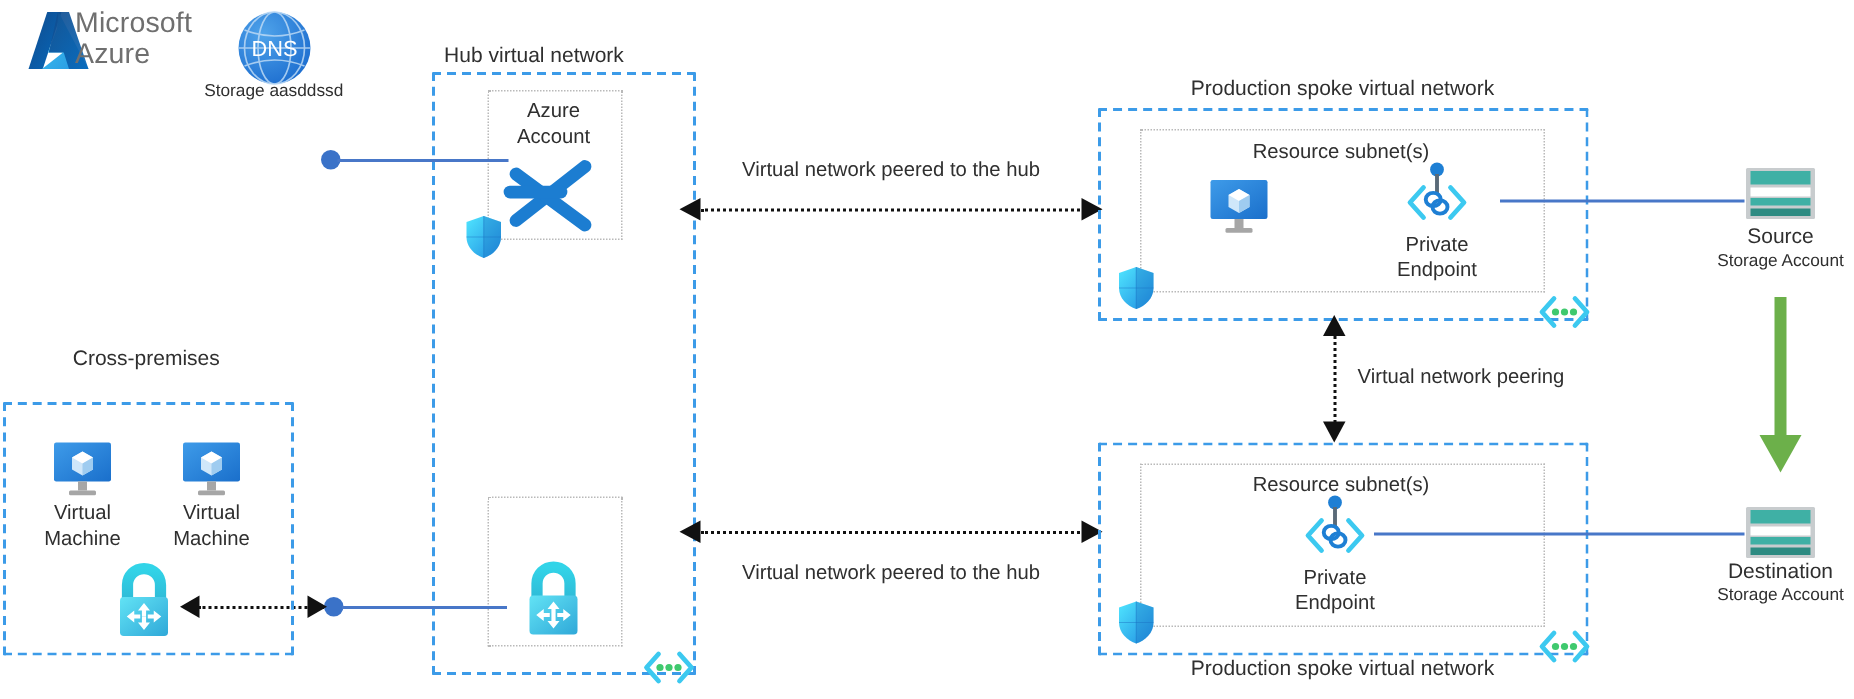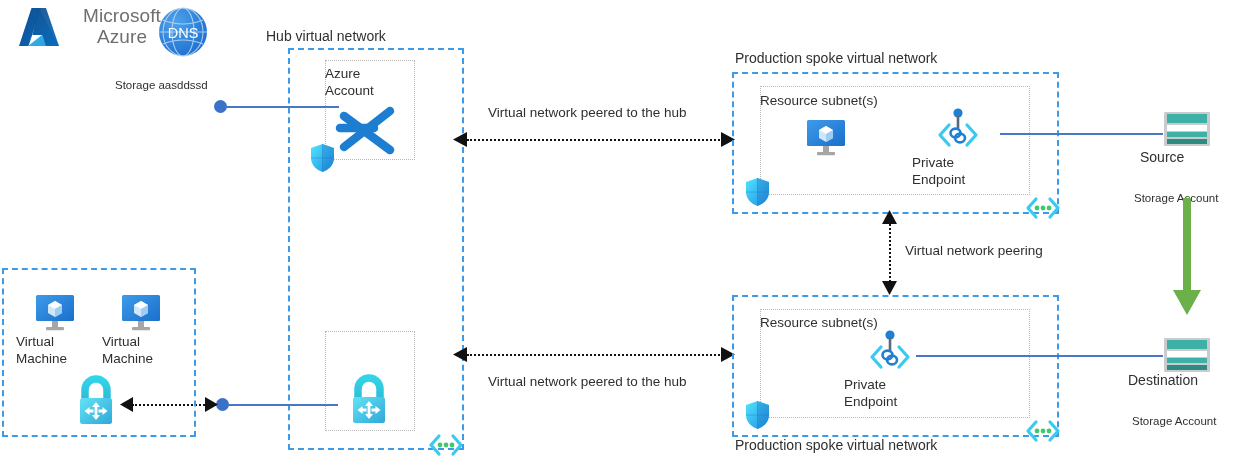--- a/index.html
+++ b/index.html
@@ -4,25 +4,25 @@
 <style>
   html,body{margin:0;padding:0;background:#ffffff;}
   body{
     width:1236px;height:466px;position:relative;overflow:hidden;
     font-family:"Liberation Sans", sans-serif;
     color:#303030;
   }
   .stage{position:absolute;left:0;top:0;width:1236px;height:466px;}
   .abs{position:absolute;}
   .lbl{
-    font-size:13.5px;color:#2f2f2f;text-align:left;line-height:1.25;
+    font-size:13.5px;color:#2f2f2f;text-align:center;line-height:1.25;
     white-space:nowrap;
   }
   .lbl.wrap{white-space:normal;}
-  .lbl-sm{font-size:11.5px;margin-top:24px;}
+  .lbl-sm{font-size:11.5px;}
   .lbl-lg{font-size:14px;}
   
   .vnet{
     border:2px dashed #3C9BE8;border-radius:1px;background:transparent;
   }
   
   .subnet{
     border:1.6px dotted #b9b9b9;background:transparent;
   }
   
@@ -51,21 +51,21 @@
         <linearGradient id="azg2" x1="0" y1="0" x2="1" y2="1">
           <stop offset="0" stop-color="#3CCBF4"></stop>
             <stop offset="1" stop-color="#2892DF"></stop>
         </linearGradient>
       </defs>
       <path d="M15.5 2 L3 40 L12.5 40 L25 2 Z" fill="url(#azg1)"></path>
       <path d="M23 2 L43 40 L26.5 40 L12 40 L26 29 L16 29 L22 13 Z" fill="url(#azg2)"></path>
       <path d="M22.5 2 L30 2 L43 40 L30 40 L26.5 29 L16.5 29 Z" fill="url(#azg1)" opacity="0.92"></path>
     </svg>
   </div>
-  <div class="abs ms-azure-text" style="left:74px;top:6px;width:96px;text-align:center;">
+  <div class="abs ms-azure-text" style="left:50px;top:6px;width:96px;text-align:left;">
     <div>Microsoft</div>
     <div>Azure</div>
   </div>
 
   <div class="abs" style="left:157px;top:6px;">
     <svg width="52" height="52" viewBox="0 0 52 52">
       <defs>
         <radialGradient id="globeg" cx="35%" cy="30%" r="75%">
           <stop offset="0" stop-color="#4FA3EA"></stop>
             <stop offset="1" stop-color="#1E6FD0"></stop>
@@ -161,20 +161,21 @@
 
   <div class="abs dotline-h" style="left:132px;top:404px;width:84px;"></div>
   <svg class="abs" style="left:120px;top:397px;" width="14" height="15" viewBox="0 0 14 15">
     <path d="M13 0 L13 15 L0 7.5 Z" fill="#111"></path>
   </svg>
   <svg class="abs" style="left:204px;top:397px;" width="14" height="15" viewBox="0 0 14 15">
     <path d="M1 0 L1 15 L14 7.5 Z" fill="#111"></path>
   </svg>
 
   <div class="abs lbl lbl-lg wrap" style="left:10px;top:230px;width:175px;">
+    <div>Cross-premises</div>
   </div>
   <div class="abs vnet" style="left:2px;top:268px;width:190px;height:165px;"></div>
 
   <div class="abs" style="left:33px;top:293px;">
     <svg width="44" height="40" viewBox="0 0 44 40">
       <defs>
         <linearGradient id="vmg" x1="0" y1="0" x2="1" y2="1">
           <stop offset="0" stop-color="#3E9BE9"></stop>
             <stop offset="1" stop-color="#1A6FCB"></stop>
         </linearGradient>

